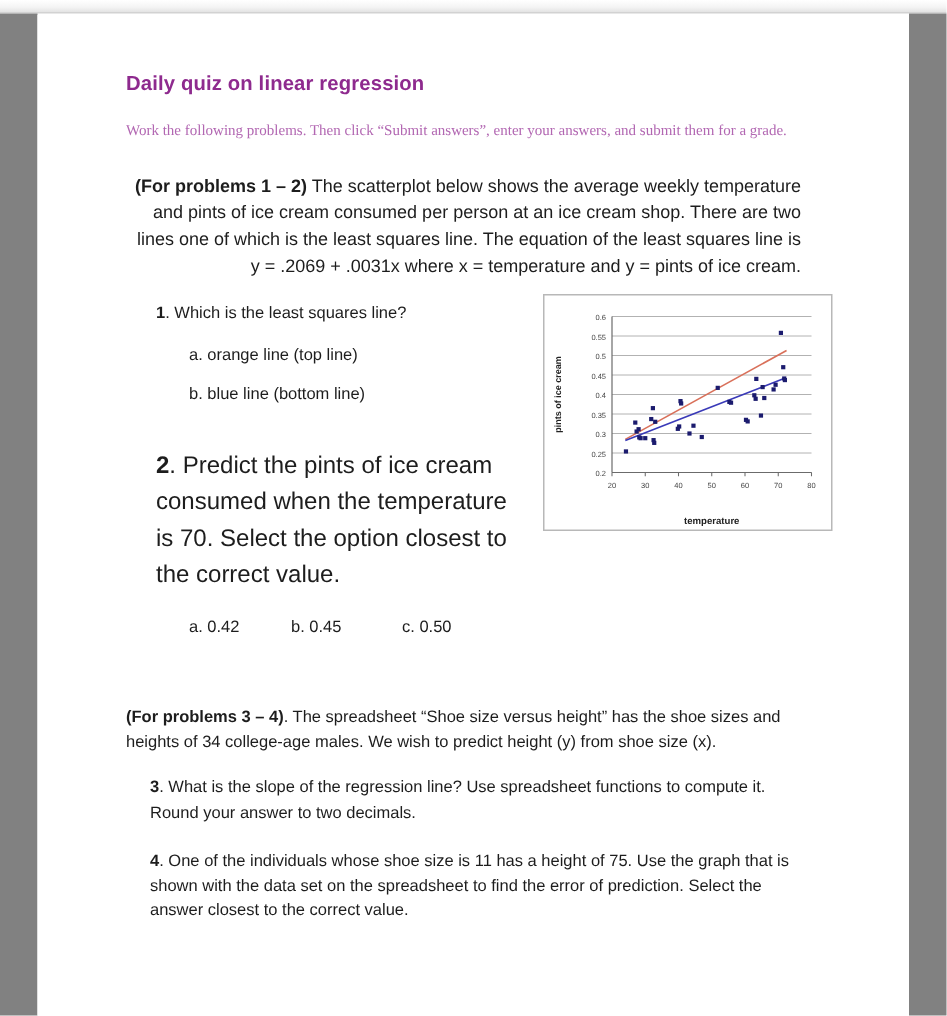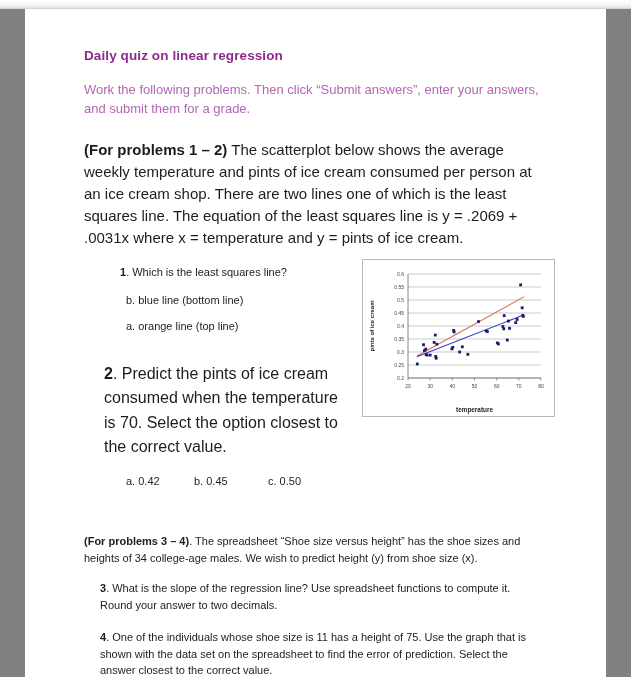--- a/index.html
+++ b/index.html
@@ -31,49 +31,51 @@
   }
   .quiz-title{
     color:#8e2a8e;
     font-size:13.5px;
     font-weight:bold;
     letter-spacing:0.1px;
     margin:0 0 18px 0;
   }
   .instructions{
     color:#b267b2;
-    font-size:13px;
+    font-size:10px;
     line-height:1.45;
     margin:0 0 20px 0;
     max-width:470px;
+    font-family:Liberation Serif, serif;
   }
   .intro{
     color:#1d1d1d;
-    font-size:15px;
+    font-size:12px;
     line-height:1.48;
     margin:0 0 14px 0;
     max-width:450px;
+    text-align:right;
   }
   .intro b, .intro strong{ font-weight:bold; }
   .block-1-2{
     position:relative;
     min-height:180px;
   }
   .q-col{
     width:255px;
     padding-left:20px;
     box-sizing:border-box;
   }
   .q-line{
     color:#1d1d1d;
     font-size:11px;
     line-height:1.5;
   }
   .q-num{ font-weight:bold; }
-  .q1{ margin:0 0 4px 16px; }
+  .q1{ margin:0 0 4px 0; }
   .opt{
     margin:14px 0 0 22px;
     color:#1d1d1d;
     font-size:11px;
   }
   .q2{
     margin:30px 0 0 0;
     color:#1d1d1d;
     font-size:16px;
     line-height:1.52;
@@ -146,22 +148,22 @@
     <h1 class="quiz-title">Daily quiz on linear regression</h1>
 
     <p class="instructions">Work the following problems. Then click “Submit answers”, enter your answers, and submit them for a grade.</p>
 
     <p class="intro"><b>(For problems 1 – 2)</b><span> The scatterplot below shows the average weekly temperature and pints of ice cream consumed per person at an ice cream shop. There are two lines one of which is the least squares line. The equation of the least squares line is y = .2069 + .0031x where x = temperature and y = pints of ice cream.</span></p>
 
     <div class="block-1-2">
 
       <div class="q-col">
         <div class="q-line q1"><span class="q-num">1</span><span>. Which is the least squares line?</span></div>
+        <div class="opt">a. orange line (top line)</div>
         <div class="opt">b. blue line (bottom line)</div>
-        <div class="opt">a. orange line (top line)</div>
 
         <div class="q2"><span class="q-num">2</span><span>. Predict the pints of ice cream consumed when the temperature is 70. Select the option closest to the correct value.</span></div>
         <div class="opt-row">
           <span class="opt-a">a. 0.42</span>
           <span class="opt-b">b. 0.45</span>
           <span>c. 0.50</span>
         </div>
       </div>
 
       <div class="chart-box">

